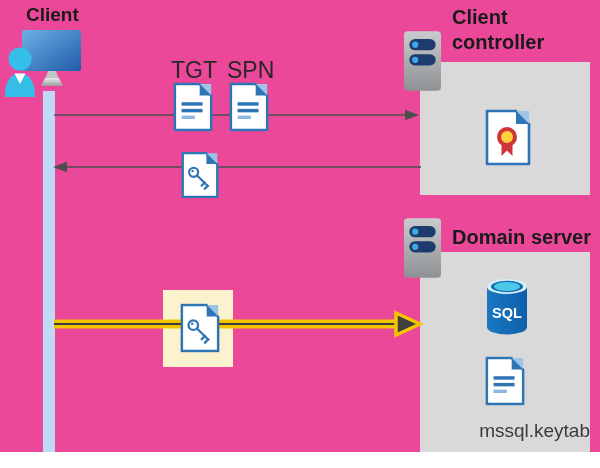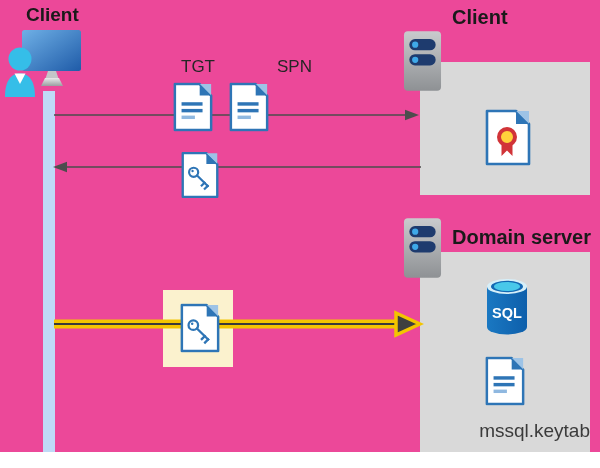--- a/index.html
+++ b/index.html
@@ -5,23 +5,23 @@
   html,body{margin:0;padding:0;background:#fff;}
   .diagram{
     position:relative;width:600px;height:452px;background:#ec4899;overflow:hidden;
     font-family:"Liberation Sans",sans-serif;
   }
   .abs{position:absolute;}
   .label{color:#1a1a1a;font-weight:bold;white-space:pre;}
   .client-label{left:26px;top:4px;font-size:19px;}
   .dc-label{left:452px;top:5px;font-size:20px;line-height:25px;}
   .linux-label{left:452px;top:226px;font-size:20px;}
-  .token-label{top:57px;width:44px;text-align:right;font-size:17px;color:#262626;font-weight:normal;}
+  .token-label{top:57px;width:44px;text-align:right;font-size:23px;color:#262626;font-weight:normal;}
   .tgt-label{left:171px;}
-  .spn-label{left:227px;margin-left:41px;}
+  .spn-label{left:227px;}
   .keytab-label{left:420px;top:420px;width:170px;text-align:right;font-size:19px;color:#3b3b3b;z-index:4;}
   .lifeline{left:43px;top:91px;width:12px;height:369px;background:#BFDAF7;z-index:1;}
   .panel{background:#D9D9D9;z-index:0;}
   .dc-box{left:420px;top:62px;width:170px;height:133px;}
   .linux-box{left:420px;top:252px;width:170px;height:211px;}
   .highlight{left:163px;top:290px;width:70px;height:77px;background:#FBF2CE;z-index:1;}
   .z2{z-index:2;}
   .z3{z-index:3;}
   svg{display:block;}
 </style>
@@ -123,21 +123,21 @@
     <line x1="16" y1="8" x2="371" y2="8" stroke="#4D4D4D" stroke-width="1.7"></line>
     <polygon points="17,2.8 3,8 17,13.2" fill="#4D4D4D"></polygon>
   </svg>
   <svg class="abs z3" style="left:180px;top:151px" width="40" height="48" viewBox="0 0 44 52">
       <use href="#sym-keydoc"></use>
     </svg>
 
   <svg class="abs z3" style="left:403px;top:30px" width="39" height="62" viewBox="0 0 40 63">
       <use href="#sym-server"></use>
     </svg>
-  <div class="abs label dc-label"><span>Client</span><br></div>
+  <div class="abs label dc-label"><span>Client</span><br><span>controller</span></div>
   <svg class="abs z3" style="left:484px;top:109px" width="48" height="57" viewBox="0 0 48 57">
       <use href="#sym-cert"></use>
     </svg>
 
   <svg class="abs z2" style="left:50px;top:310px" width="374" height="28" viewBox="0 0 374 28">
     <line x1="4" y1="14" x2="348" y2="14" stroke="#F3C500" stroke-width="9"></line>
     <line x1="4" y1="14" x2="348" y2="14" stroke="#3A3A3A" stroke-width="2.2"></line>
     <polygon points="346,3 370,14 346,25" fill="#3F3F3F" stroke="#F3C500" stroke-width="3.5"></polygon>
   </svg>
   <svg class="abs z3" style="left:179px;top:303px" width="42" height="50" viewBox="0 0 44 52">

